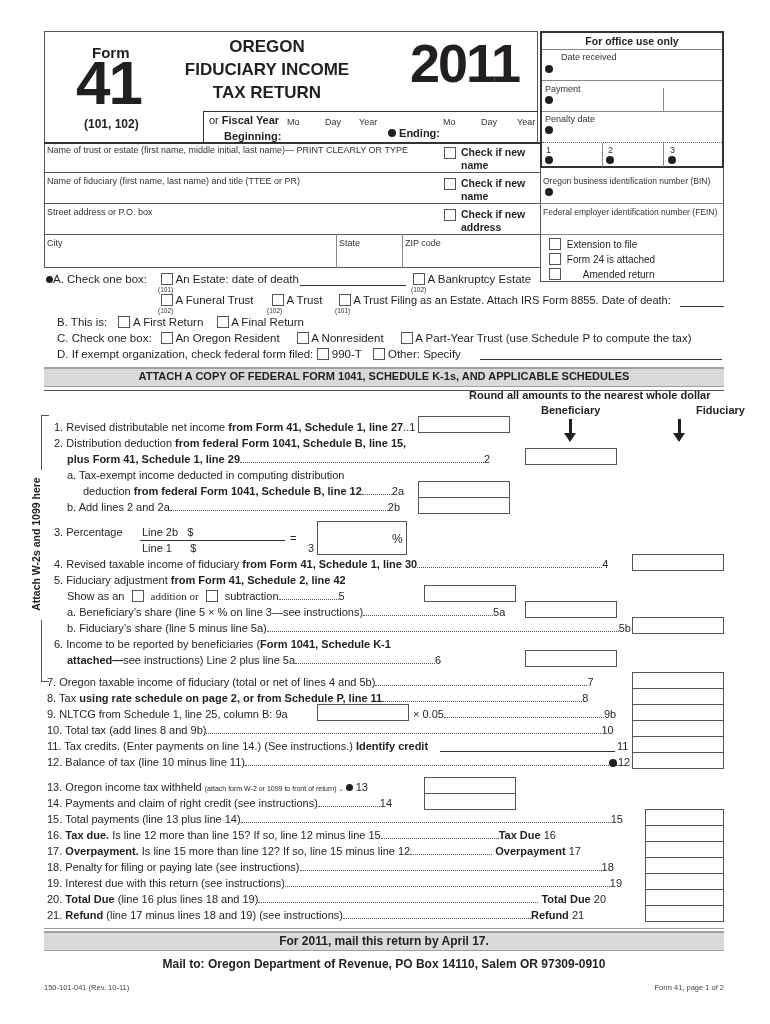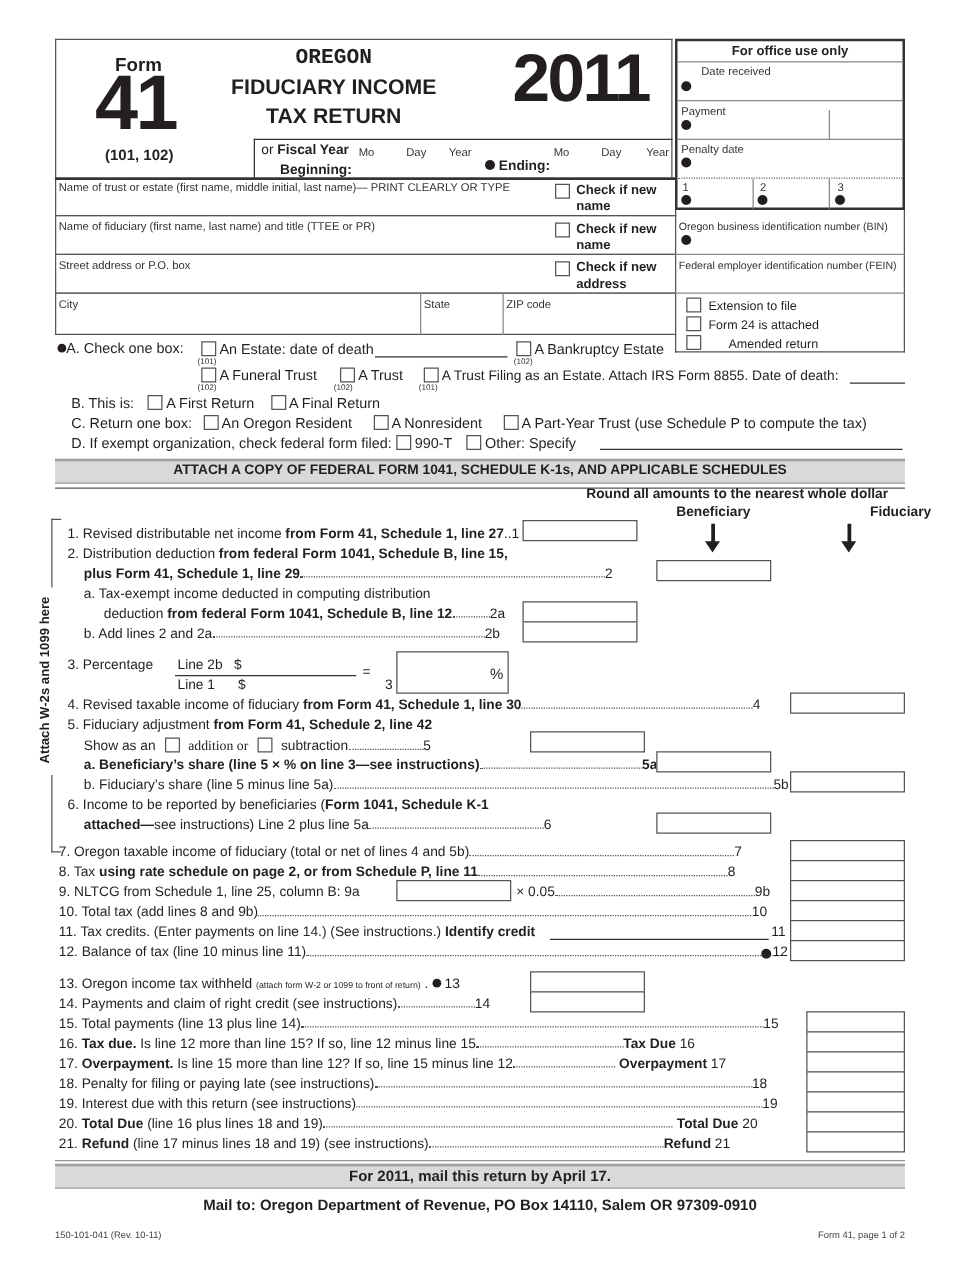--- a/index.html
+++ b/index.html
@@ -16,21 +16,21 @@
   .gray-bar { background: #d9d9d9; border-top: 2px solid #a0a0a0; border-bottom: 1px solid #a0a0a0; }
   .hline { background: #888; height: 1px; }
 </style>
 </head>
 <body>
 
 <div class="abs" style="left:44px;top:31px;width:494px;height:111px;border:1px solid #555;border-bottom:none;"></div>
 <div class="abs" style="left:92px;top:44px;font-size:15px;font-weight:bold;">Form</div>
 <div class="abs" style="left:76px;top:52px;font-size:62px;font-weight:bold;letter-spacing:-2px;line-height:1;">41</div>
 <div class="abs" style="left:84px;top:117px;font-size:12px;font-weight:bold;">(101, 102)</div>
-<div class="abs" style="left:172px;top:37px;width:190px;text-align:center;font-size:17px;font-weight:bold;font-family:Liberation Mono, monospace;">OREGON</div>
+<div class="abs" style="left:172px;top:37px;width:190px;text-align:center;font-size:17px;font-weight:bold;">OREGON</div>
 <div class="abs" style="left:172px;top:60px;width:190px;text-align:center;font-size:17px;font-weight:bold;">FIDUCIARY INCOME</div>
 <div class="abs" style="left:172px;top:83px;width:190px;text-align:center;font-size:17px;font-weight:bold;">TAX RETURN</div>
 <div class="abs" style="left:410px;top:36px;font-size:54px;font-weight:bold;letter-spacing:-2px;line-height:1;">2011</div>
 
 <div class="abs" style="left:203px;top:111px;width:335px;height:32px;border:1.5px solid #333;border-bottom:none;border-right:none;"></div>
 <div class="abs" style="left:209px;top:114px;font-size:11px;"><span>or</span> <span class="b">Fiscal Year</span></div>
 <div class="abs b" style="left:224px;top:130px;font-size:11px;">Beginning:</div>
 <div class="abs lbl" style="left:287px;top:117px;">Mo</div>
 <div class="abs lbl" style="left:325px;top:117px;">Day</div>
 <div class="abs lbl" style="left:359px;top:117px;">Year</div>
@@ -122,21 +122,21 @@
 <div class="abs line-txt" style="left:339px;top:294px;font-size:11px;"><span class="cb"></span> <span>A Trust Filing as an Estate. Attach IRS Form 8855. Date of death:</span></div>
 <div class="abs tiny" style="left:335px;top:307px;font-size:6.5px;">(101)</div>
 <div class="abs" style="left:680px;top:305px;width:44px;border-bottom:1px solid #333;height:2px;"></div>
 
 <div class="abs line-txt" style="left:57px;top:316px;">
   <span>B. This is:</span>
   <span style="display:inline-block;width:8px;"></span><span class="cb"></span> <span>A First Return</span>
   <span style="display:inline-block;width:10px;"></span><span class="cb"></span> <span>A Final Return</span>
 </div>
 <div class="abs line-txt" style="left:57px;top:332px;">
-  <span>C. Return one box:</span>
+  <span>C. Check one box:</span>
   <span style="display:inline-block;width:6px;"></span><span class="cb"></span> <span>An Oregon Resident</span>
   <span style="display:inline-block;width:14px;"></span><span class="cb"></span> <span>A Nonresident</span>
   <span style="display:inline-block;width:14px;"></span><span class="cb"></span> <span>A Part-Year Trust (use Schedule P to compute the tax)</span>
 </div>
 <div class="abs line-txt" style="left:57px;top:348px;">
   <span>D. If exempt organization, check federal form filed:</span>
   <span class="cb"></span> <span>990-T</span>
   <span style="display:inline-block;width:8px;"></span><span class="cb"></span> <span>Other: Specify</span>
 </div>
 <div class="abs" style="left:480px;top:358px;width:242px;border-bottom:1px solid #333;height:2px;"></div>
@@ -211,21 +211,21 @@
   <span>Fiduciary adjustment </span><span class="b">from Form 41, Schedule 2, line 42</span>
 </div>
 <div class="abs line-txt" style="left:67px;top:590px;font-size:11px;">
   <span>Show as an</span>
   <span class="cb" style="margin-left:4px;"></span>
   <span style="margin-left:4px;font-family:Liberation Serif, serif;">addition or</span>
   <span class="cb" style="margin-left:4px;"></span>
   <span style="margin-left:4px;">subtraction</span><span class="dots" style="width:60px;"></span><span>5</span>
 </div>
 <div class="abs box" style="left:424px;top:585px;width:92px;height:17px;"></div>
-<div class="abs line-txt" style="left:67px;top:606px;font-size:11px;font-weight:bold;">
+<div class="abs line-txt" style="left:67px;top:606px;font-size:11px;">
   <span>a.</span>
   <span>Beneficiary’s share (line 5 × % on line 3—see instructions)</span><span class="dots" style="width:130px;"></span><span>5a</span>
 </div>
 <div class="abs box" style="left:525px;top:601px;width:92px;height:17px;"></div>
 <div class="abs line-txt" style="left:67px;top:622px;font-size:11px;">
   <span>b.</span>
   <span>Fiduciary’s share (line 5 minus line 5a)</span><span class="dots" style="width:352px;"></span><span>5b</span>
 </div>
 <div class="abs box" style="left:632px;top:617px;width:92px;height:17px;"></div>
 

